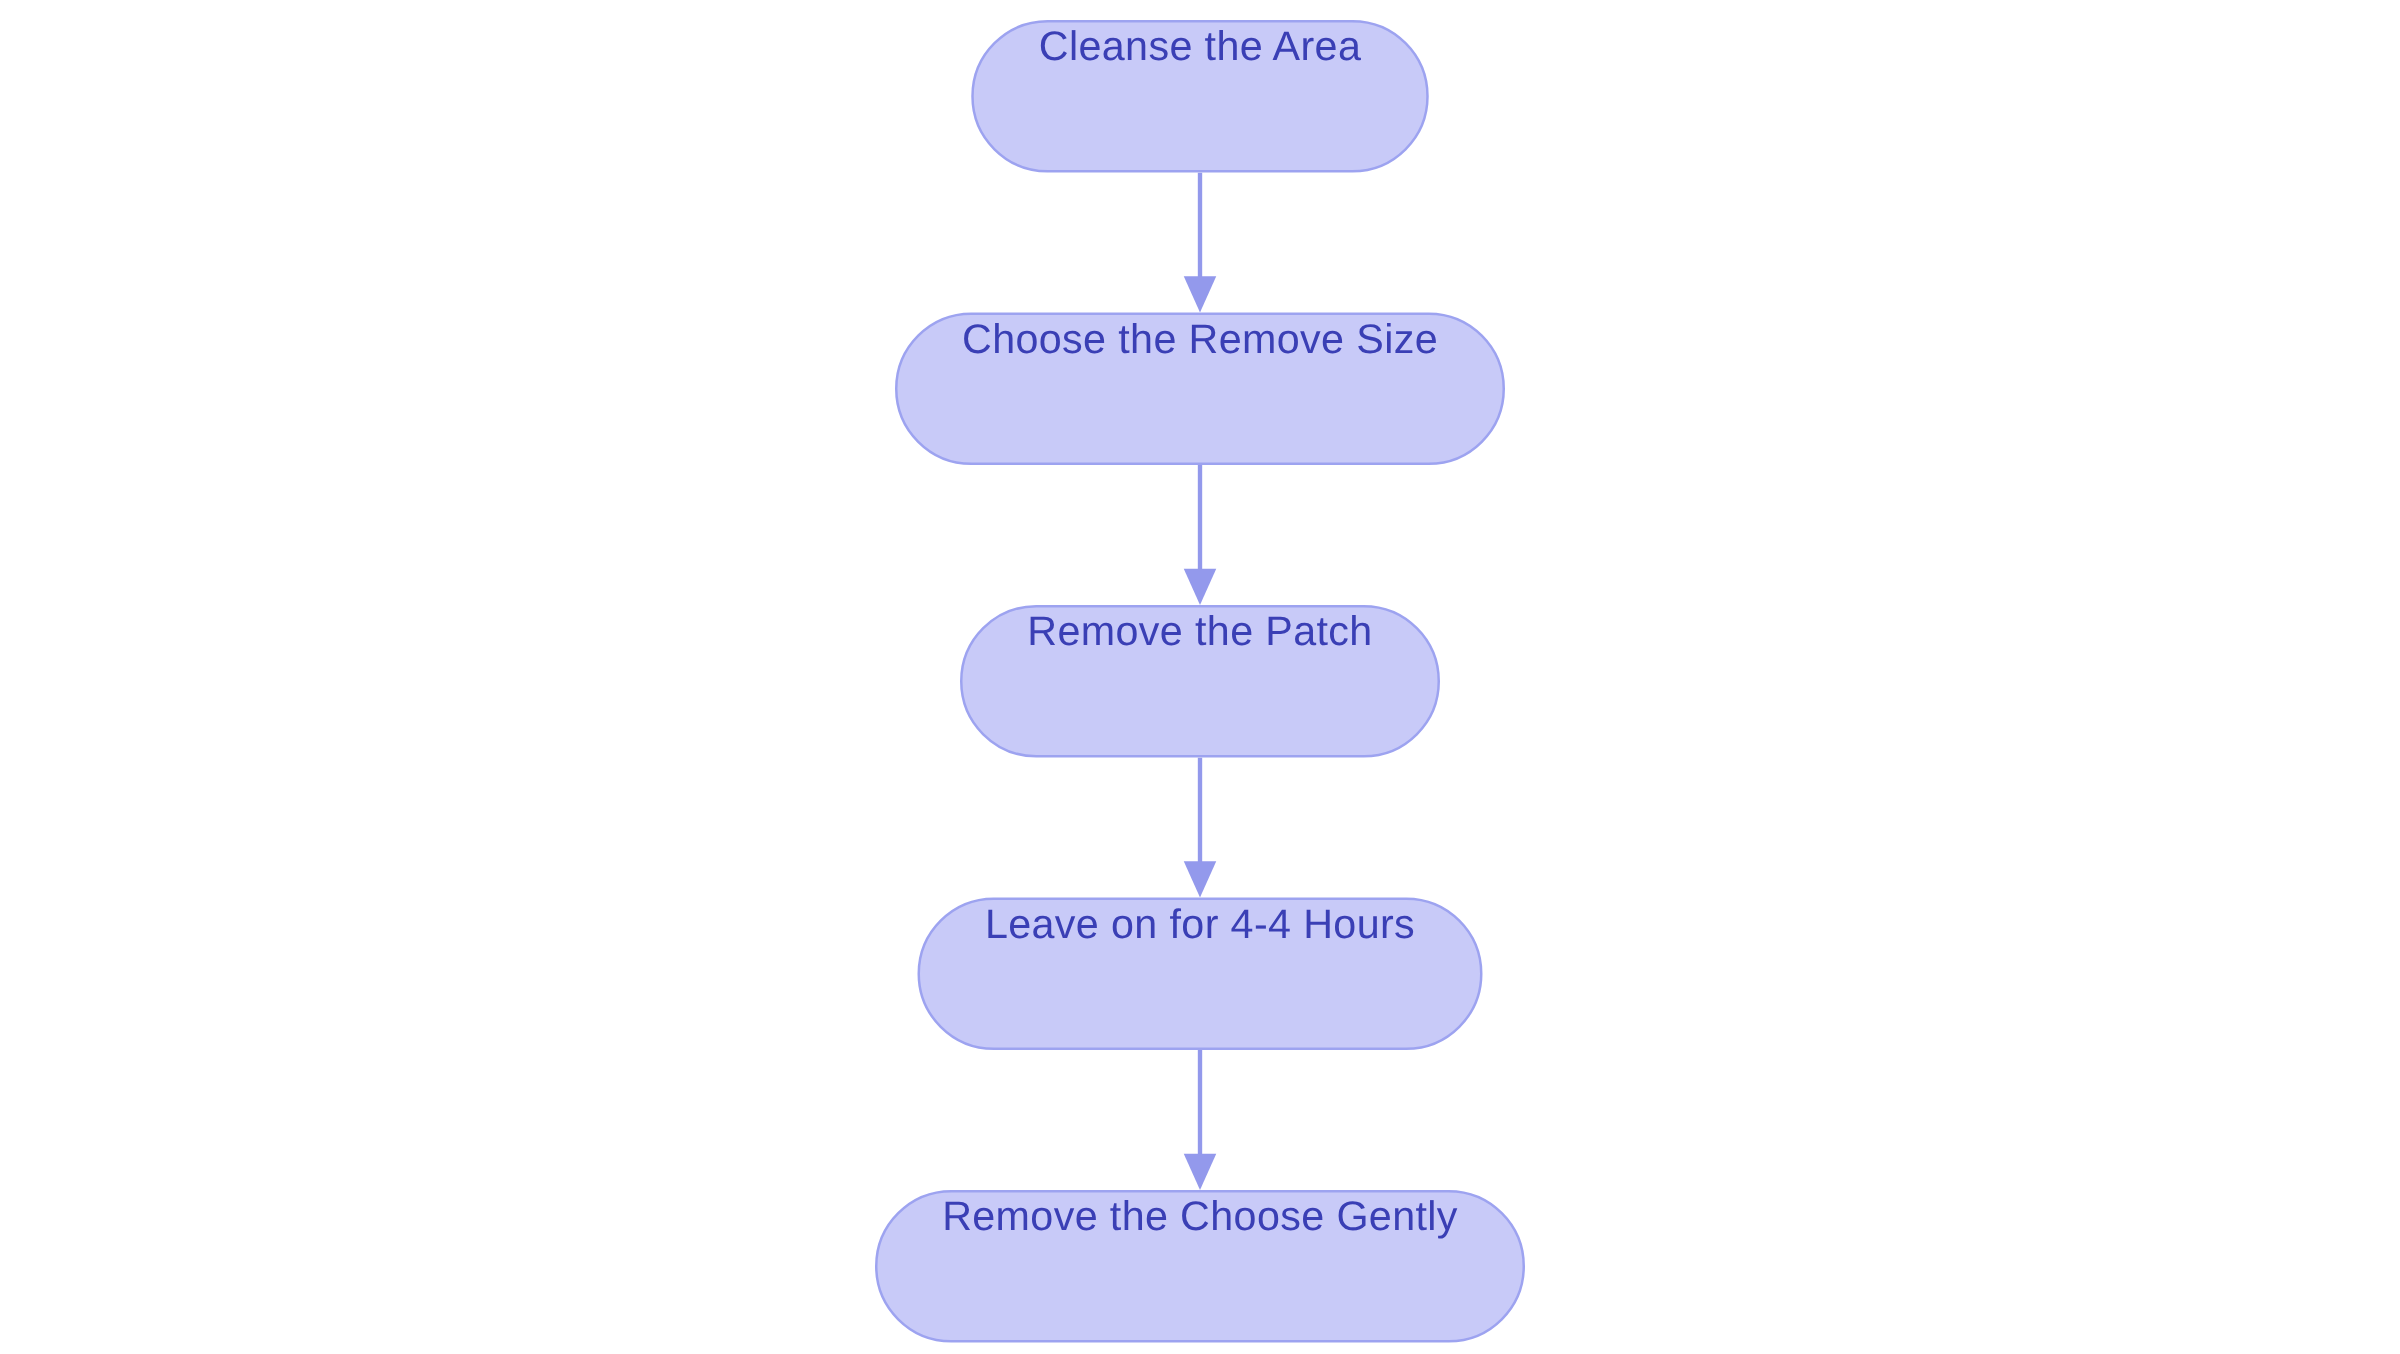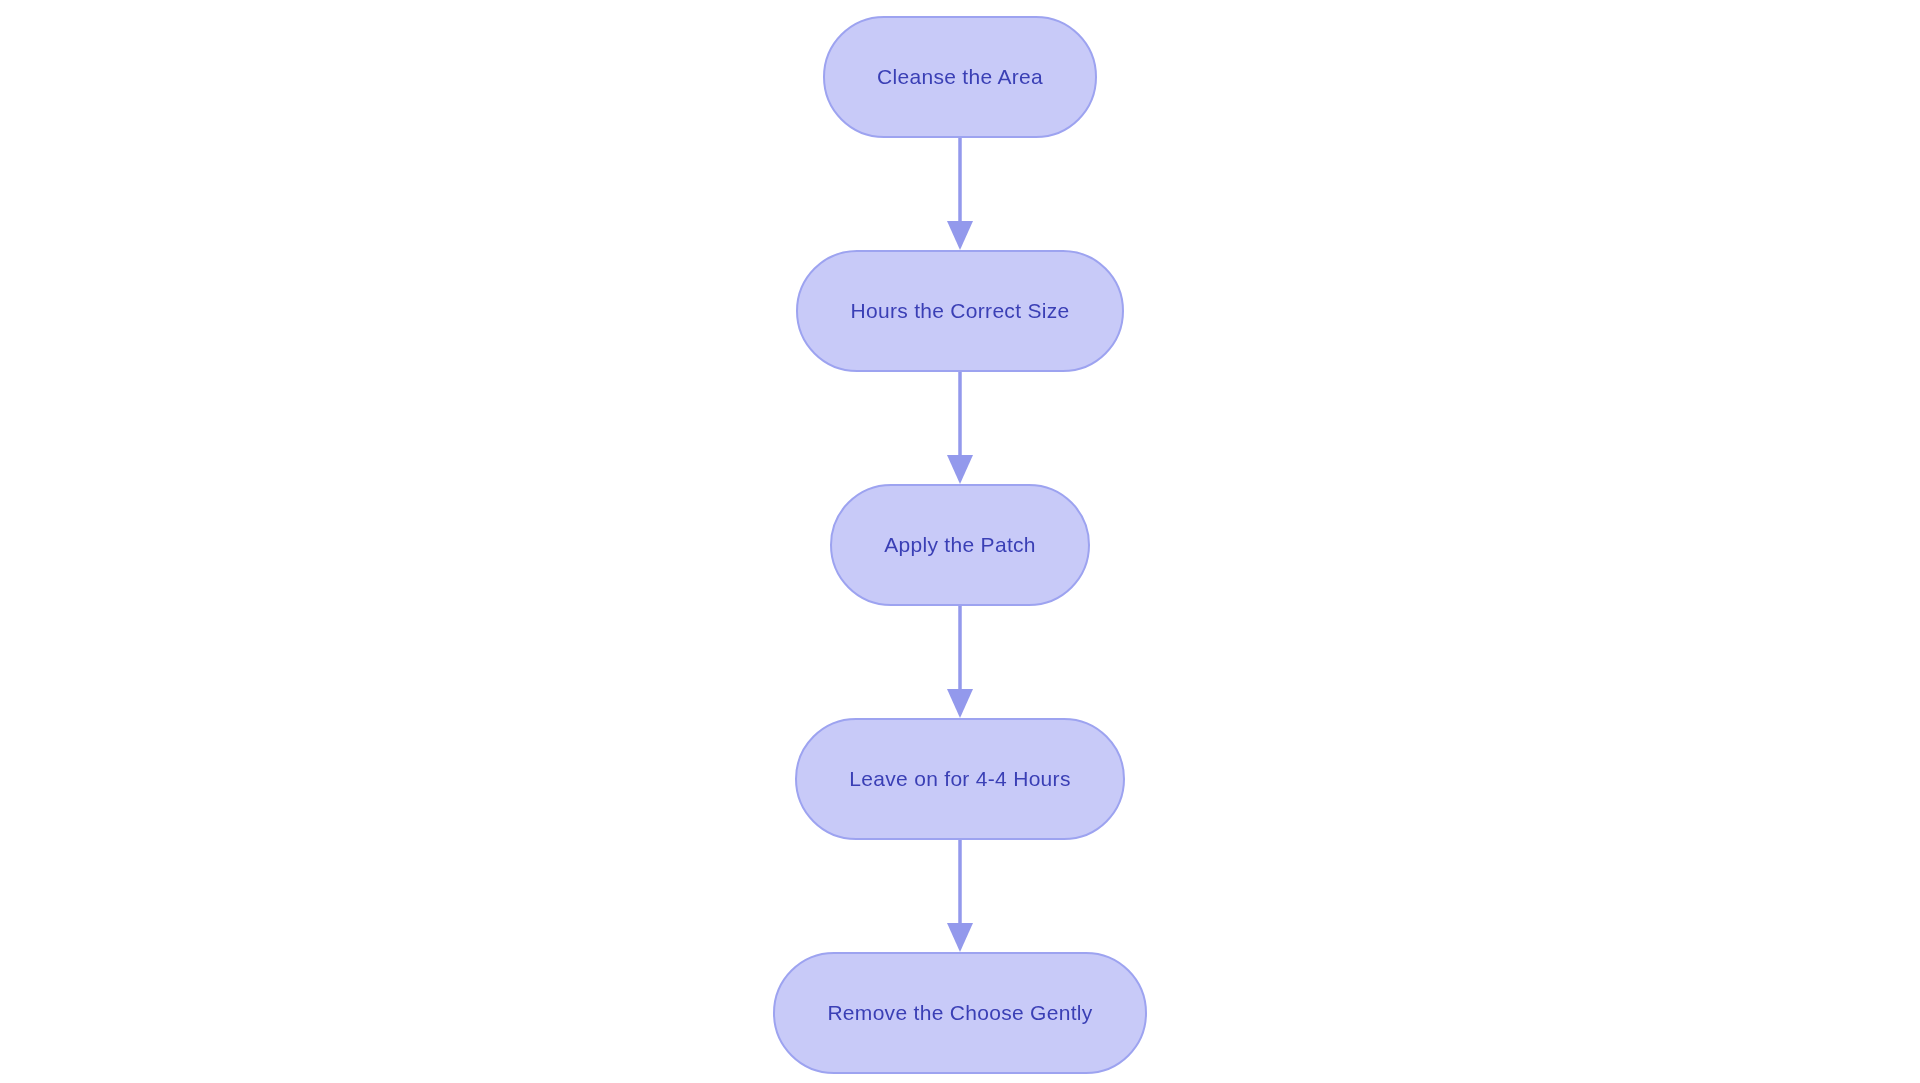--- a/index.html
+++ b/index.html
@@ -28,24 +28,23 @@
     flex-direction: column;
     align-items: center;
   }
   .node {
     height: 122px;
     border-radius: 61px;
     background: var(--node-fill);
     border: 2px solid var(--node-border);
     color: var(--node-text);
     display: flex;
-    align-items: center;
     justify-content: center;
     padding: 0 52px;
-    font-size: 21px;
+    font-size: 33px;
     font-weight: 400;
     letter-spacing: 0.3px;
     white-space: nowrap;
   }
   .connector {
     height: 112px;
     width: 30px;
     display: flex;
     align-items: center;
     justify-content: center;
@@ -64,32 +63,32 @@
   </div>
 
   <div class="connector">
     <svg width="30" height="112" viewBox="0 0 30 112">
       <line x1="15" y1="0" x2="15" y2="85"></line>
       <path d="M 2,83 L 28,83 L 15,112 Z"></path>
     </svg>
   </div>
 
   <div class="node">
-    <span>Hours the Correct Size</span>
+    <span>Choose the Remove Size</span>
   </div>
 
   <div class="connector">
     <svg width="30" height="112" viewBox="0 0 30 112">
       <line x1="15" y1="0" x2="15" y2="85"></line>
       <path d="M 2,83 L 28,83 L 15,112 Z"></path>
     </svg>
   </div>
 
   <div class="node">
-    <span>Apply the Patch</span>
+    <span>Remove the Patch</span>
   </div>
 
   <div class="connector">
     <svg width="30" height="112" viewBox="0 0 30 112">
       <line x1="15" y1="0" x2="15" y2="85"></line>
       <path d="M 2,83 L 28,83 L 15,112 Z"></path>
     </svg>
   </div>
 
   <div class="node">

